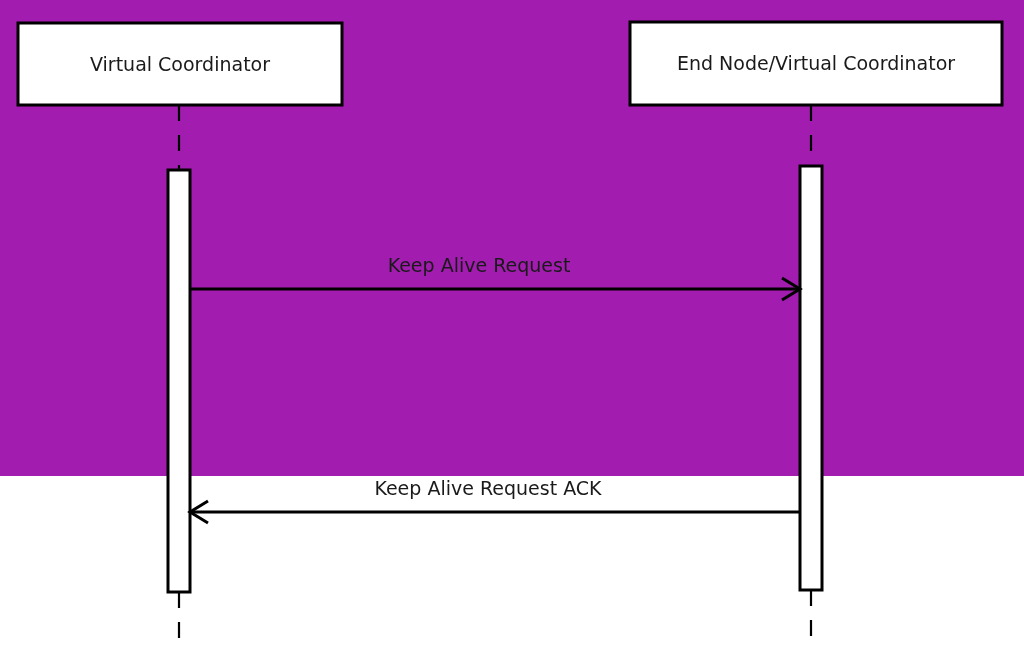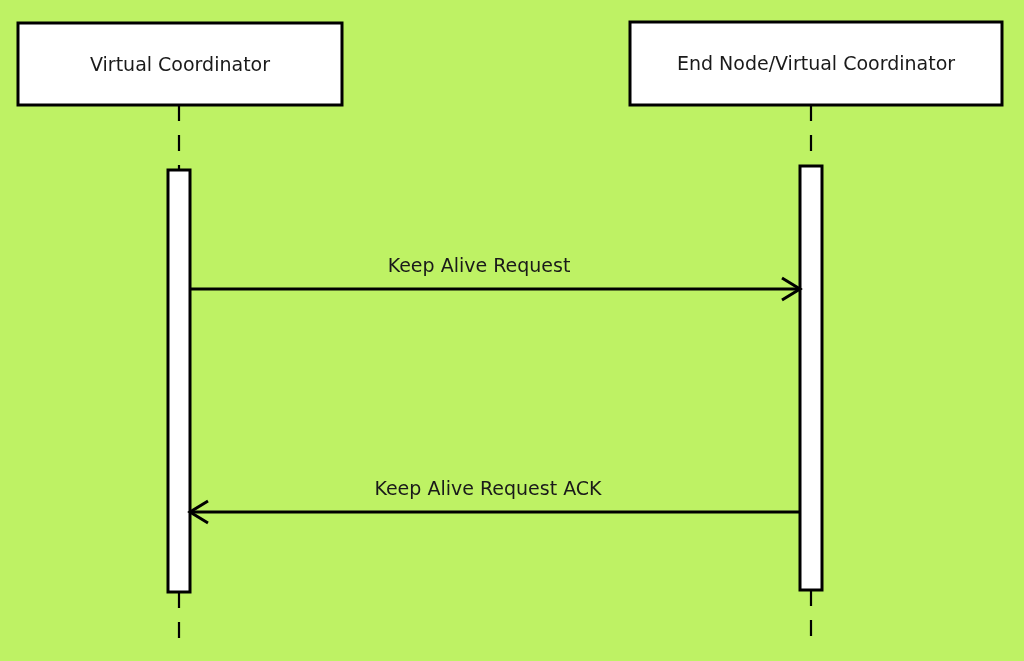--- a/index.html
+++ b/index.html
@@ -11,22 +11,22 @@
   body {
     width: 1024px;
     height: 661px;
     overflow: hidden;
     font-family: "DejaVu Sans", sans-serif;
     color: #000000;
   }
   #diagram-root {
     position: relative;
     width: 1024px;
-    height: 661px;
-    background: #bef264;
+    height: 476px;
+    background: #a21caf;
   }
   svg.sequence-canvas {
     display: block;
     width: 1024px;
     height: 661px;
   }
   .participant-box {
     fill: #ffffff;
     stroke: #000000;
     stroke-width: 3;

